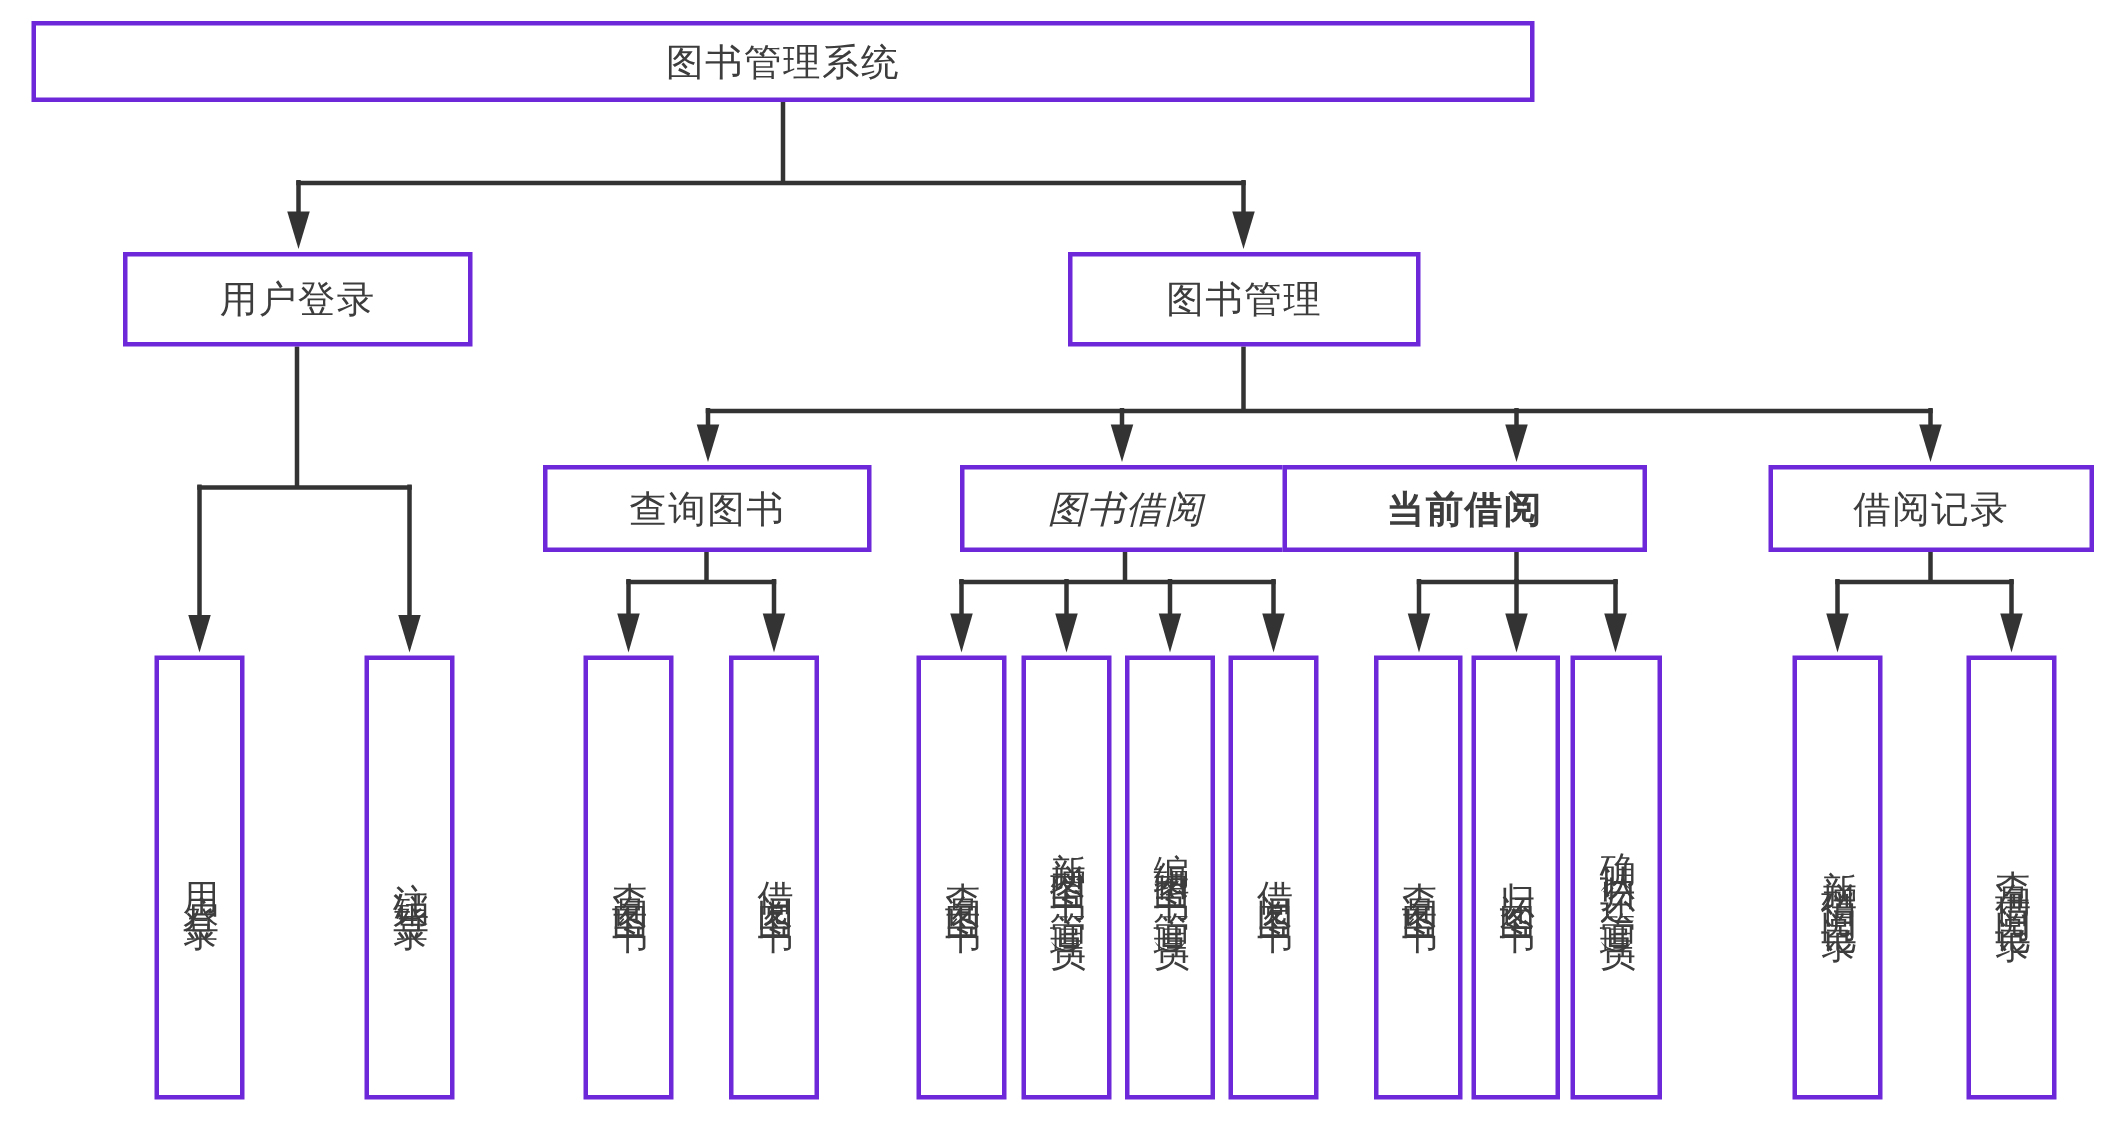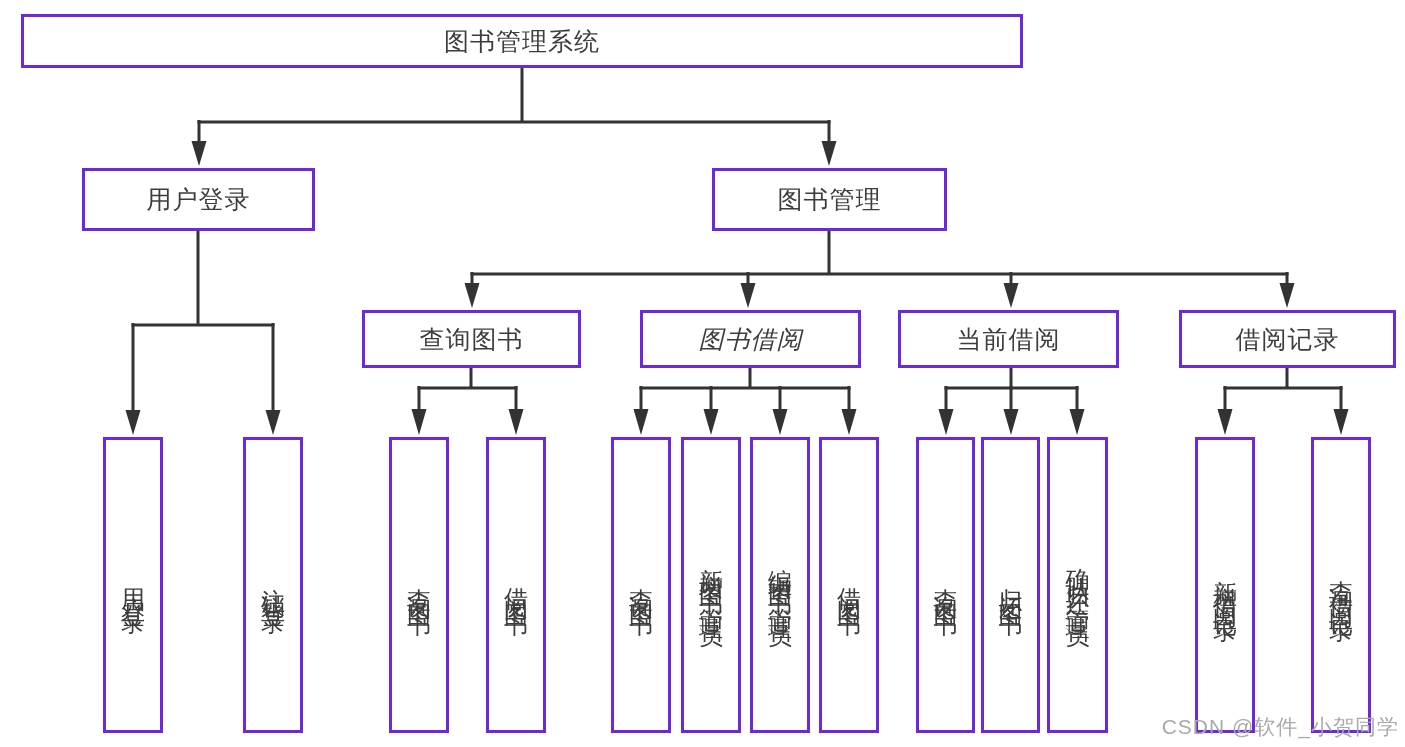--- a/index.html
+++ b/index.html
@@ -132,21 +132,21 @@
   <div class="node" style="left:712px; top:168px; width:235px; height:63px;align-items:center;">
     <span class="hlabel">图书管理</span>
   </div>
 
   <div class="node" style="left:362px; top:310px; width:219px; height:58px;">
     <span class="hlabel">查询图书</span>
   </div>
   <div class="node" style="left:640px; top:310px; width:221px; height:58px;font-style:italic;">
     <span class="hlabel">图书借阅</span>
   </div>
-  <div class="node" style="left:898px; top:310px; width:221px; height:58px;">
+  <div class="node" style="left:855px; top:310px; width:243px; height:58px;font-weight:bold;">
     <span class="hlabel">当前借阅</span>
   </div>
   <div class="node" style="left:1179px; top:310px; width:217px; height:58px;">
     <span class="hlabel">借阅记录</span>
   </div>
 
   <div class="node" style="left:103px; top:437px; width:60px; height:296px;">
     <span class="vlabel">用户登录</span>
   </div>
   <div class="node" style="left:243px; top:437px; width:60px; height:296px;">
@@ -183,15 +183,14 @@
     <span class="vlabel">确认归还（管理员）</span>
   </div>
 
   <div class="node" style="left:1195px; top:437px; width:60px; height:296px;">
     <span class="vlabel">新增借阅记录</span>
   </div>
   <div class="node" style="left:1311px; top:437px; width:60px; height:296px;">
     <span class="vlabel">查询借阅记录</span>
   </div>
 
-  <div class="watermark">CSDN @软件_小贺同学</div>
 
 </div>
 
 </body></html>

